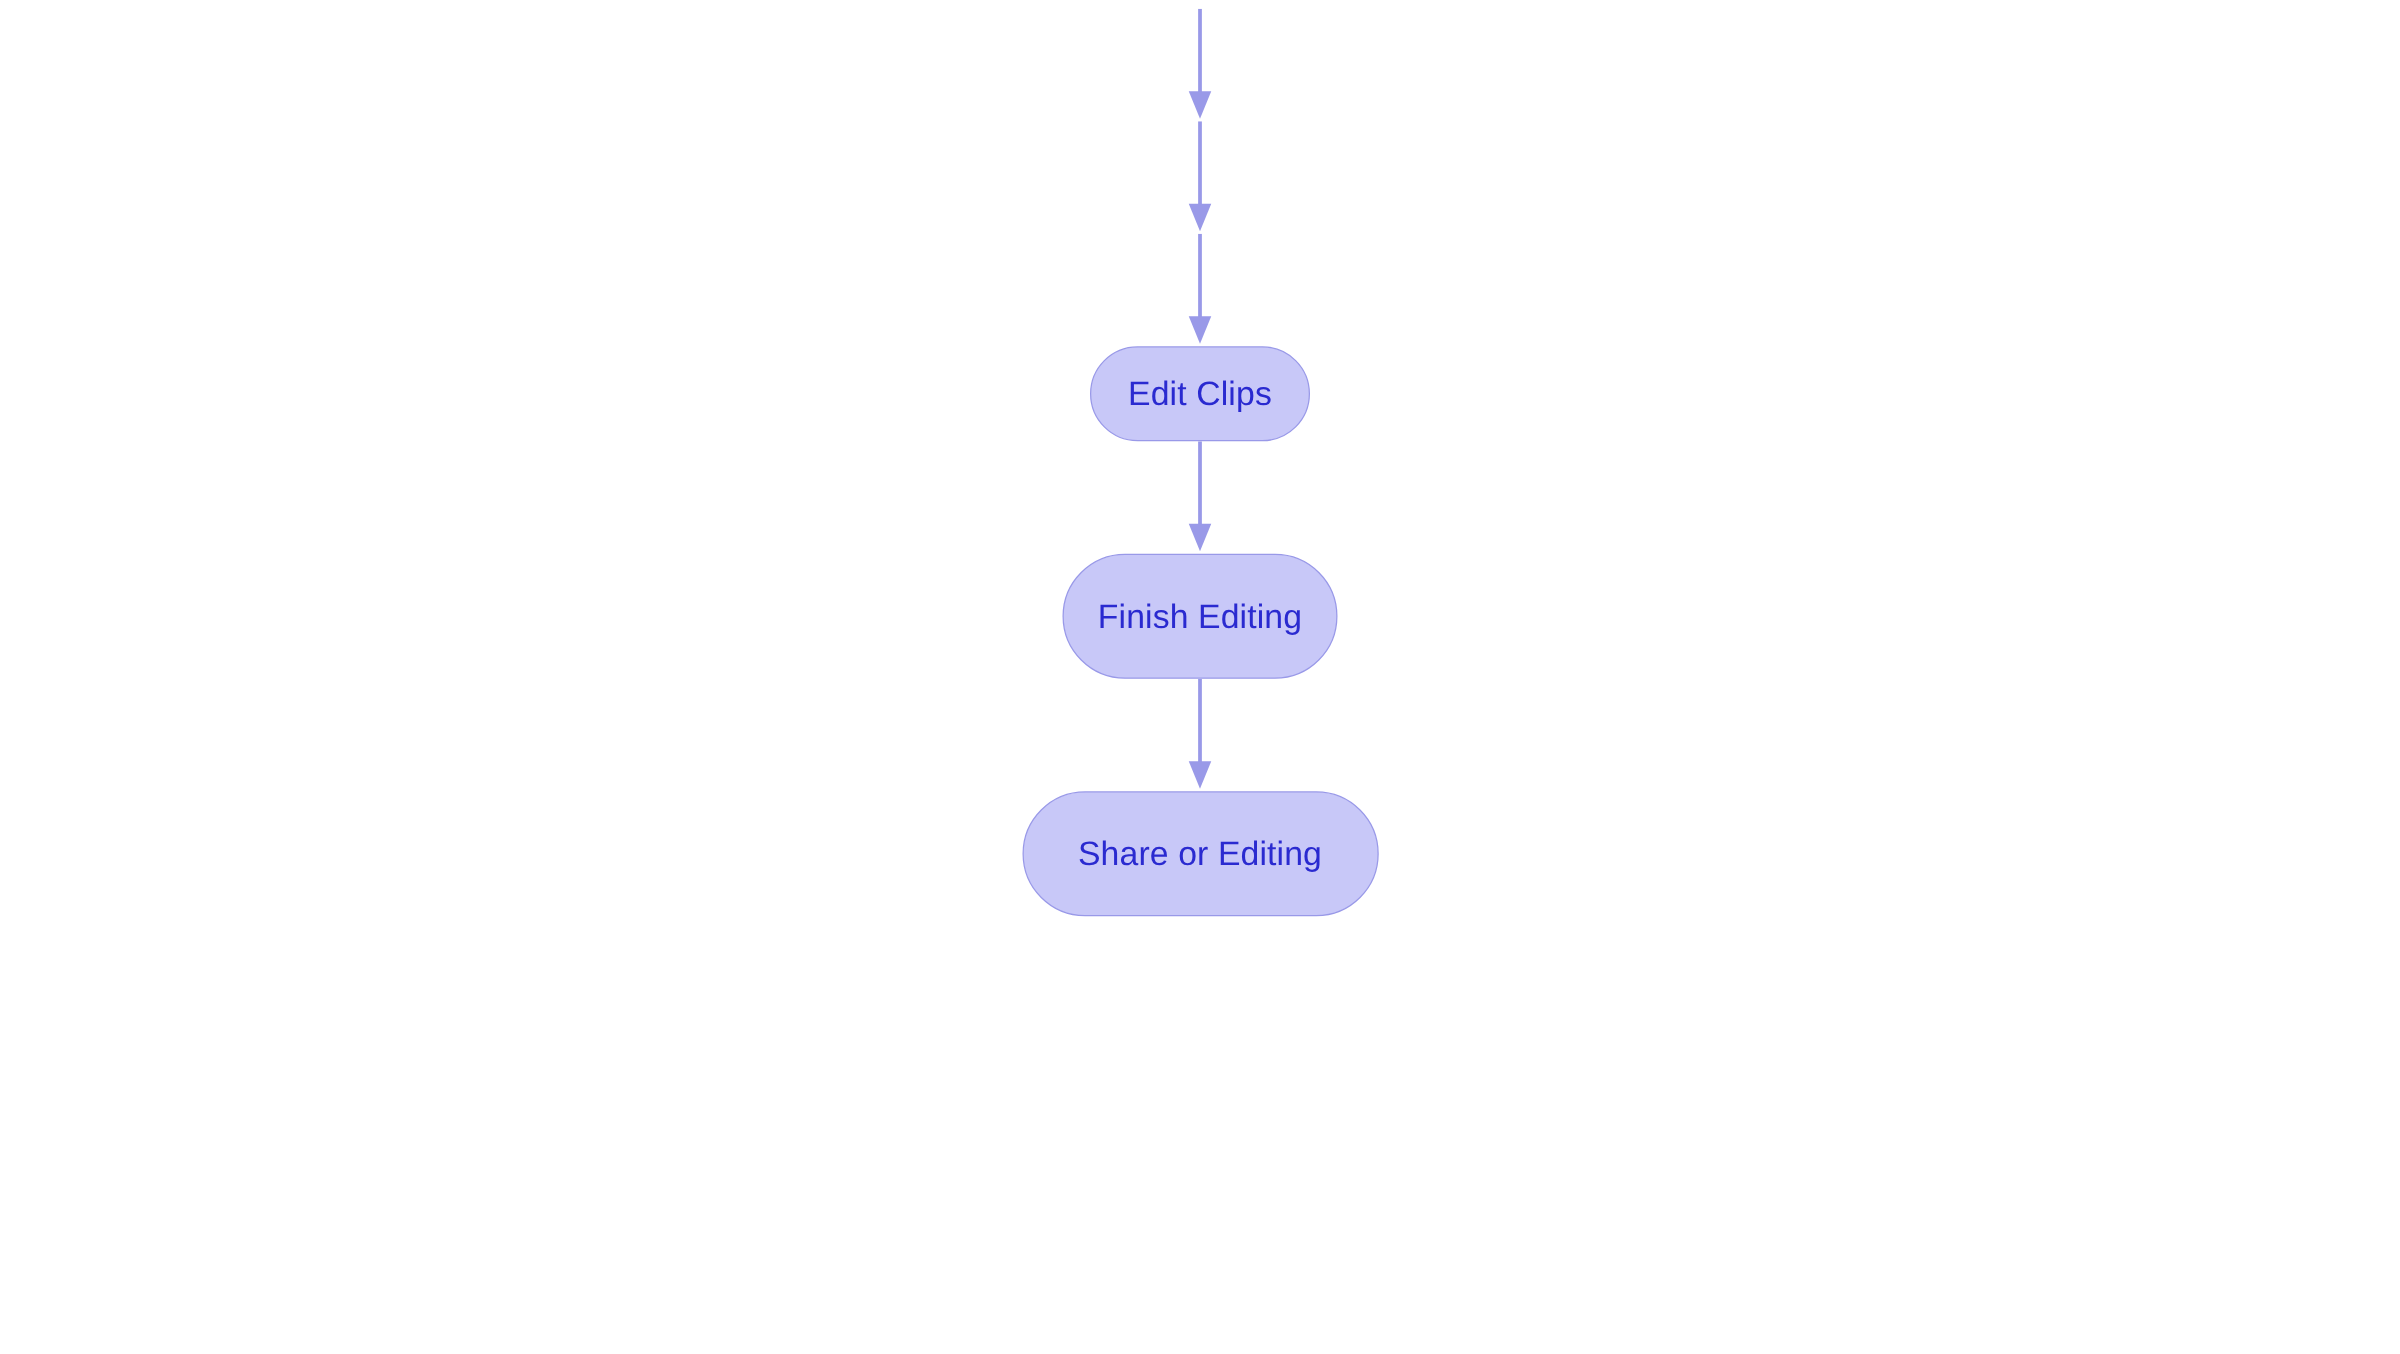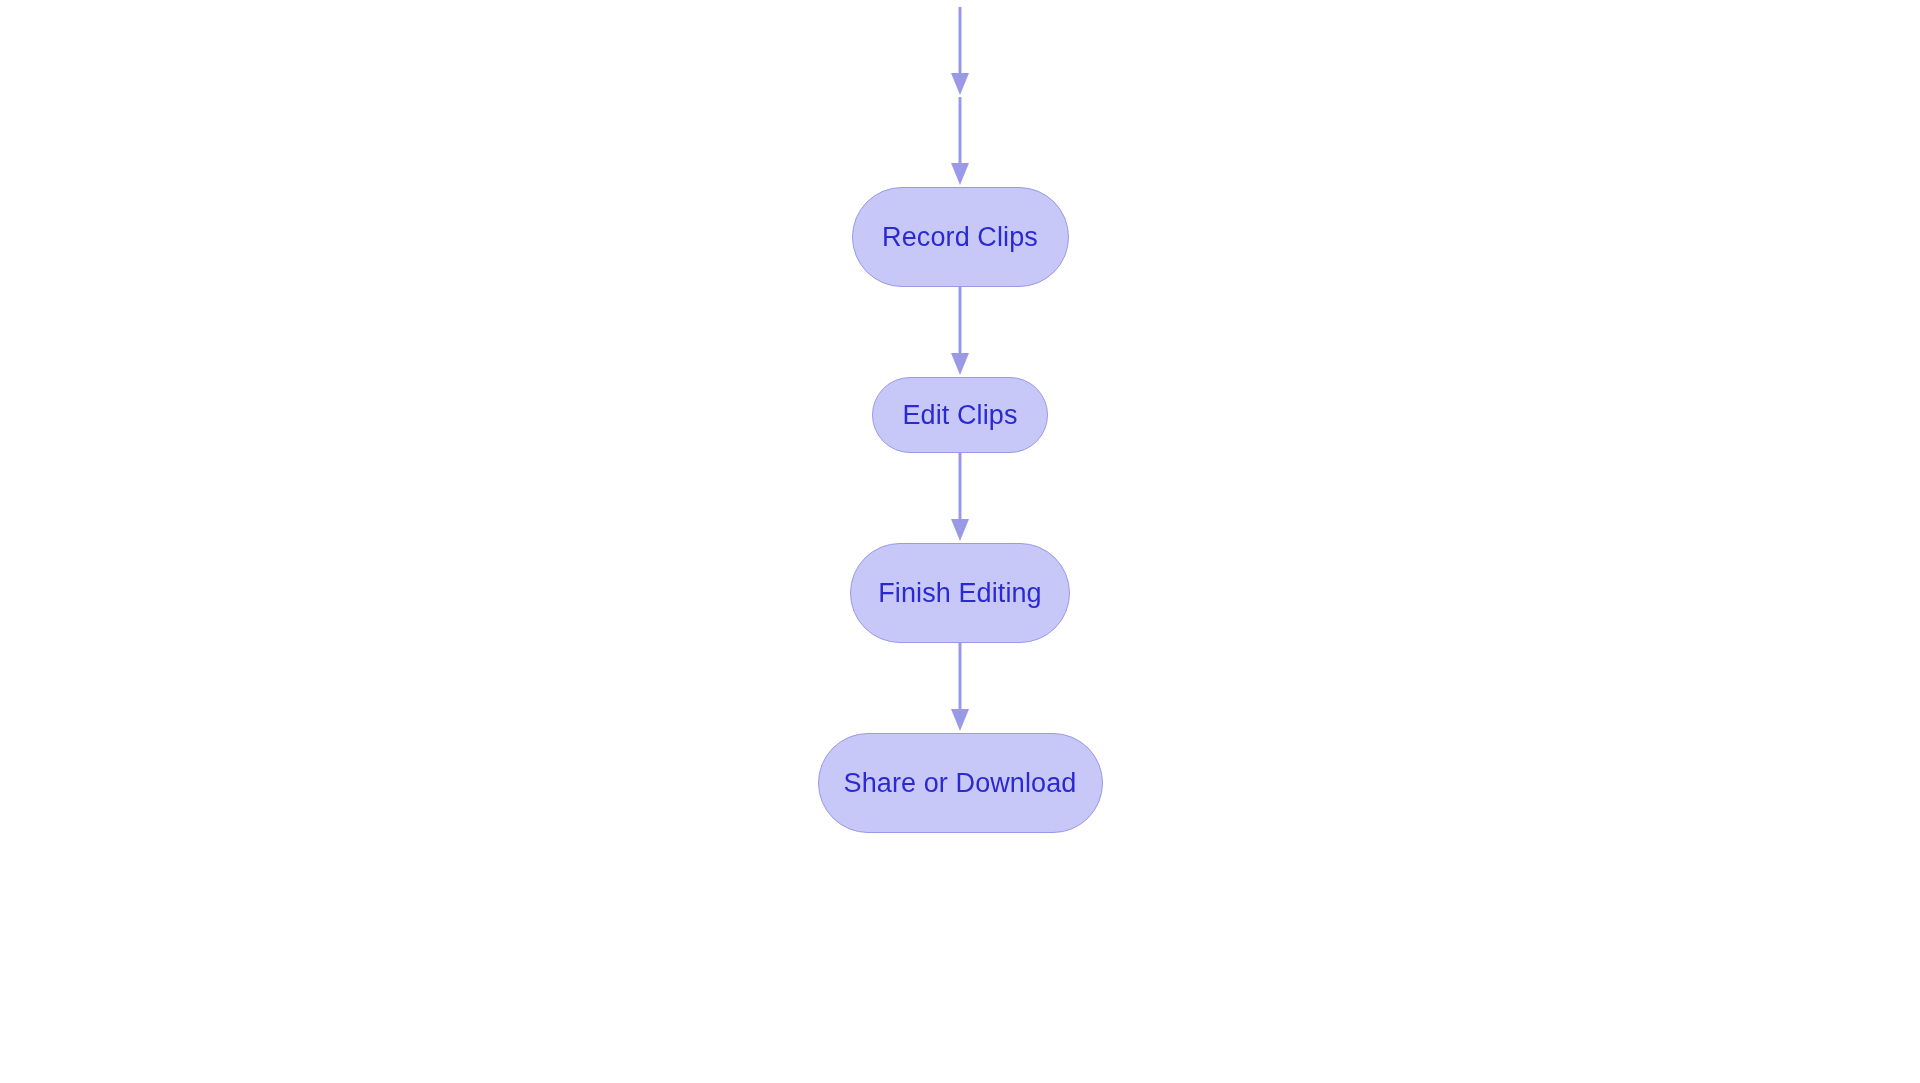--- a/index.html
+++ b/index.html
@@ -89,23 +89,20 @@
       <line x1="20" y1="0" x2="20" y2="70" stroke="#9999e8" stroke-width="3"></line>
       <polygon points="20,88 11,66 29,66" fill="#9999e8"></polygon>
     </svg>
 
 
     <svg class="flow-connector" viewBox="0 0 40 90">
       <line x1="20" y1="0" x2="20" y2="70" stroke="#9999e8" stroke-width="3"></line>
       <polygon points="20,88 11,66 29,66" fill="#9999e8"></polygon>
     </svg>
 
-    <div class="flow-node node-w-2">
-      <span class="flow-node-label">Record Clips</span>
-    </div>
 
     <svg class="flow-connector" viewBox="0 0 40 90">
       <line x1="20" y1="0" x2="20" y2="70" stroke="#9999e8" stroke-width="3"></line>
       <polygon points="20,88 11,66 29,66" fill="#9999e8"></polygon>
     </svg>
 
     <div class="flow-node node-w-3">
       <span class="flow-node-label">Edit Clips</span>
     </div>
 
@@ -117,17 +114,17 @@
     <div class="flow-node node-w-4">
       <span class="flow-node-label">Finish Editing</span>
     </div>
 
     <svg class="flow-connector" viewBox="0 0 40 90">
       <line x1="20" y1="0" x2="20" y2="70" stroke="#9999e8" stroke-width="3"></line>
       <polygon points="20,88 11,66 29,66" fill="#9999e8"></polygon>
     </svg>
 
     <div class="flow-node node-w-5">
-      <span class="flow-node-label">Share or Download</span>
+      <span class="flow-node-label">Share or Editing</span>
     </div>
 
   </div>
 </div>
 
 </body></html>

